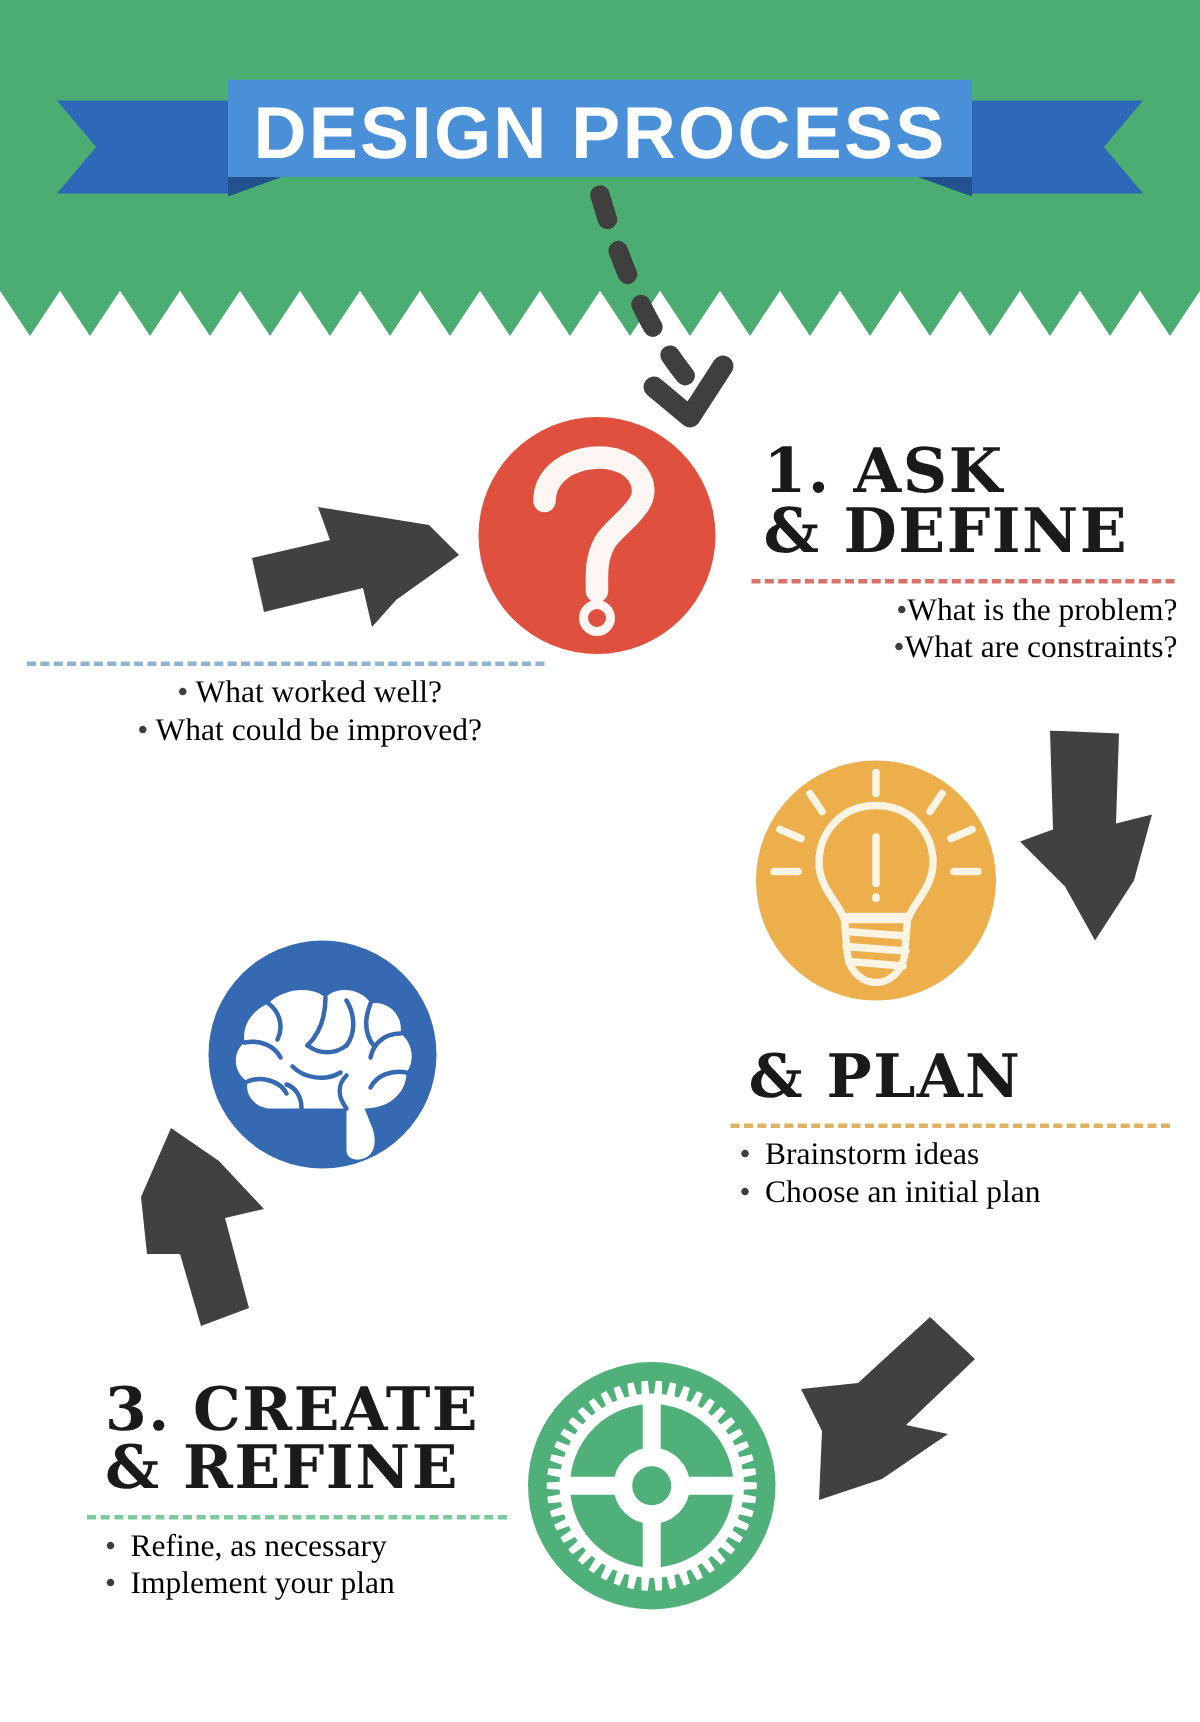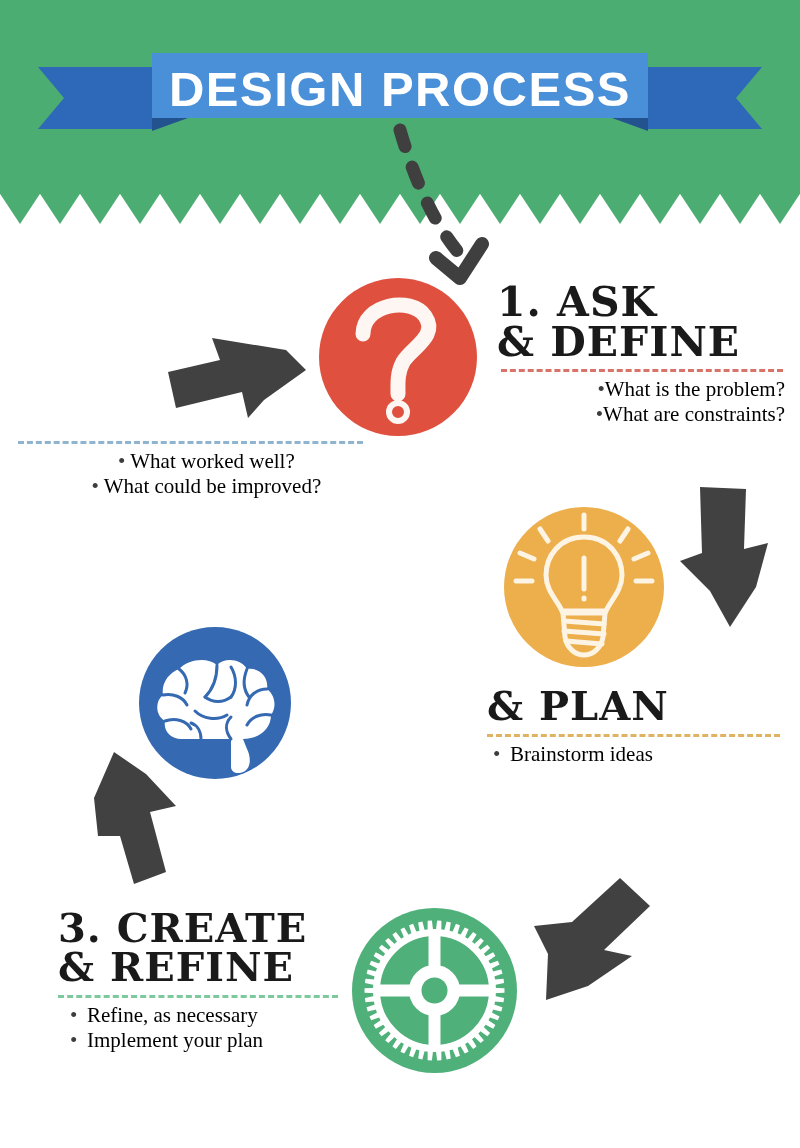--- a/index.html
+++ b/index.html
@@ -40,21 +40,21 @@
     font-family:"Liberation Sans", sans-serif;
     font-weight:bold;font-size:49px;letter-spacing:1.5px;
     color:#ffffff;text-transform:uppercase;
   }
 
   .circle-icon{position:absolute;border-radius:50%;}
 
   
   .step{position:absolute;}
   .step h2{
-    margin:0;
+    margin:12px;
     font-family:"DejaVu Serif", serif;
     font-weight:bold;
     font-size:40px;
     line-height:0.98;
     letter-spacing:1px;
     color:#1a1a1a;
     text-transform:uppercase;
     white-space:nowrap;
   }
   .step h2 .ln{display:block;}
@@ -169,20 +169,21 @@
     <polygon fill="#414141" points="24,0 70,2 68,62 92,56 80,100 54,140 34,104 4,74 26,66"></polygon>
   </svg>
 
   <div class="step" id="step2">
     <h2>
       <span class="ln">&amp; PLAN</span>
     </h2>
     <div class="divider"></div>
     <ul>
       <li>Brainstorm ideas</li>
+      <li>Choose an initial plan</li>
     </ul>
   </div>
 
   <div class="circle-icon" style="left:352px;top:908px;width:165px;height:165px;background:#4FB07A;">
     <svg width="165" height="165" viewBox="0 0 165 165">
       <g fill="#ffffff">
         <g id="teeth"></g>
       </g>
       <g fill="none" stroke="#ffffff">
         <circle cx="82.5" cy="82.5" r="58" stroke-width="7"></circle>

